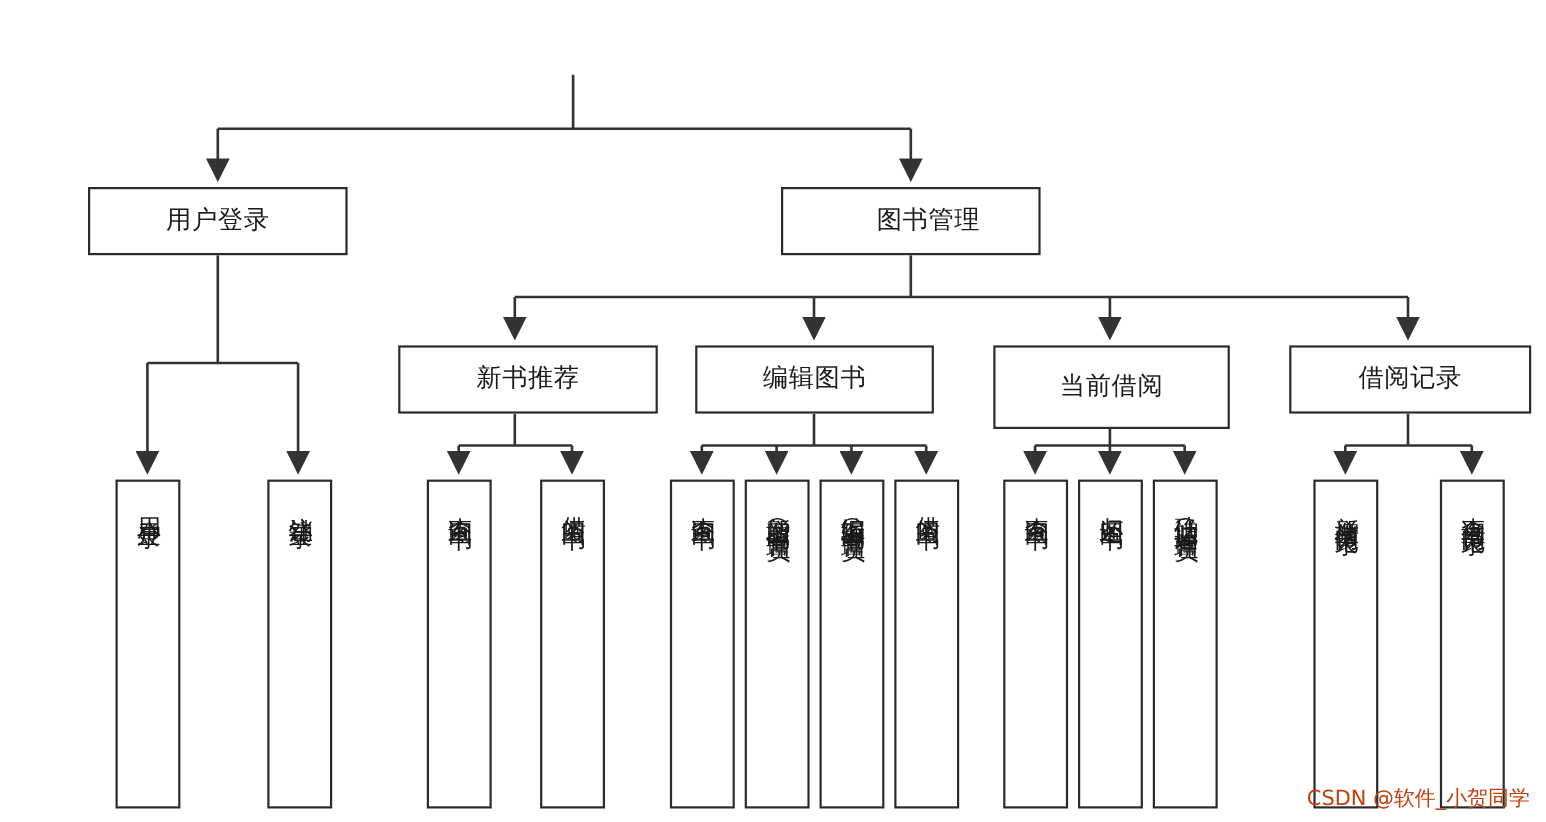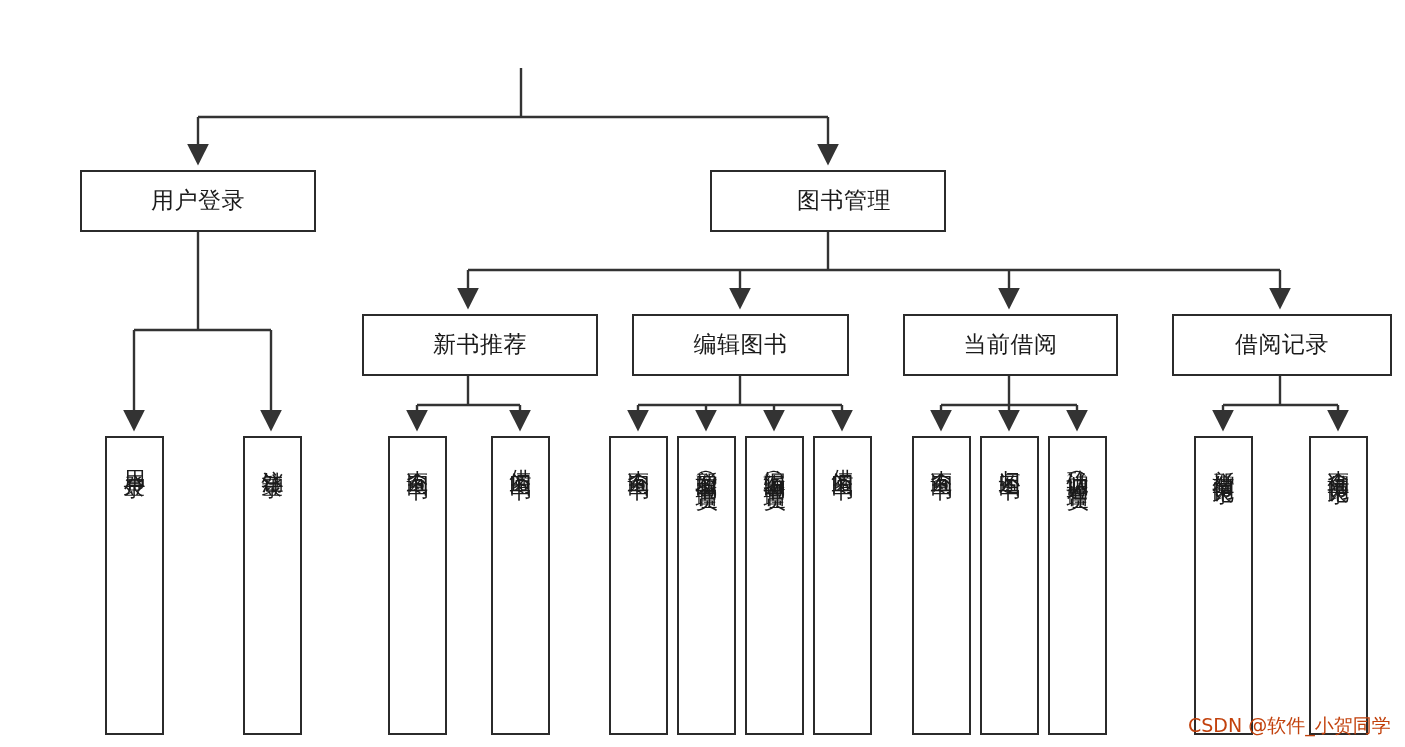--- a/index.html
+++ b/index.html
@@ -141,21 +141,21 @@
   </div>
 
   <div class="node horiz" style="left:362px; top:314px; width:236px; height:62px;">
     <span class="node-label">新书推荐</span>
   </div>
 
   <div class="node horiz" style="left:632px; top:314px; width:217px; height:62px;">
     <span class="node-label">编辑图书</span>
   </div>
 
-  <div class="node horiz" style="left:903px; top:314px; width:215px; height:62px;">
+  <div class="node horiz" style="left:903px; top:314px; width:215px; height:76px;">
     <span class="node-label">当前借阅</span>
   </div>
 
   <div class="node horiz" style="left:1172px; top:314px; width:220px; height:62px;">
     <span class="node-label">借阅记录</span>
   </div>
 
   <div class="node vert" style="left:105px; top:436px; width:59px; height:299px;">
     <span class="node-label">用户登录</span>
   </div>

